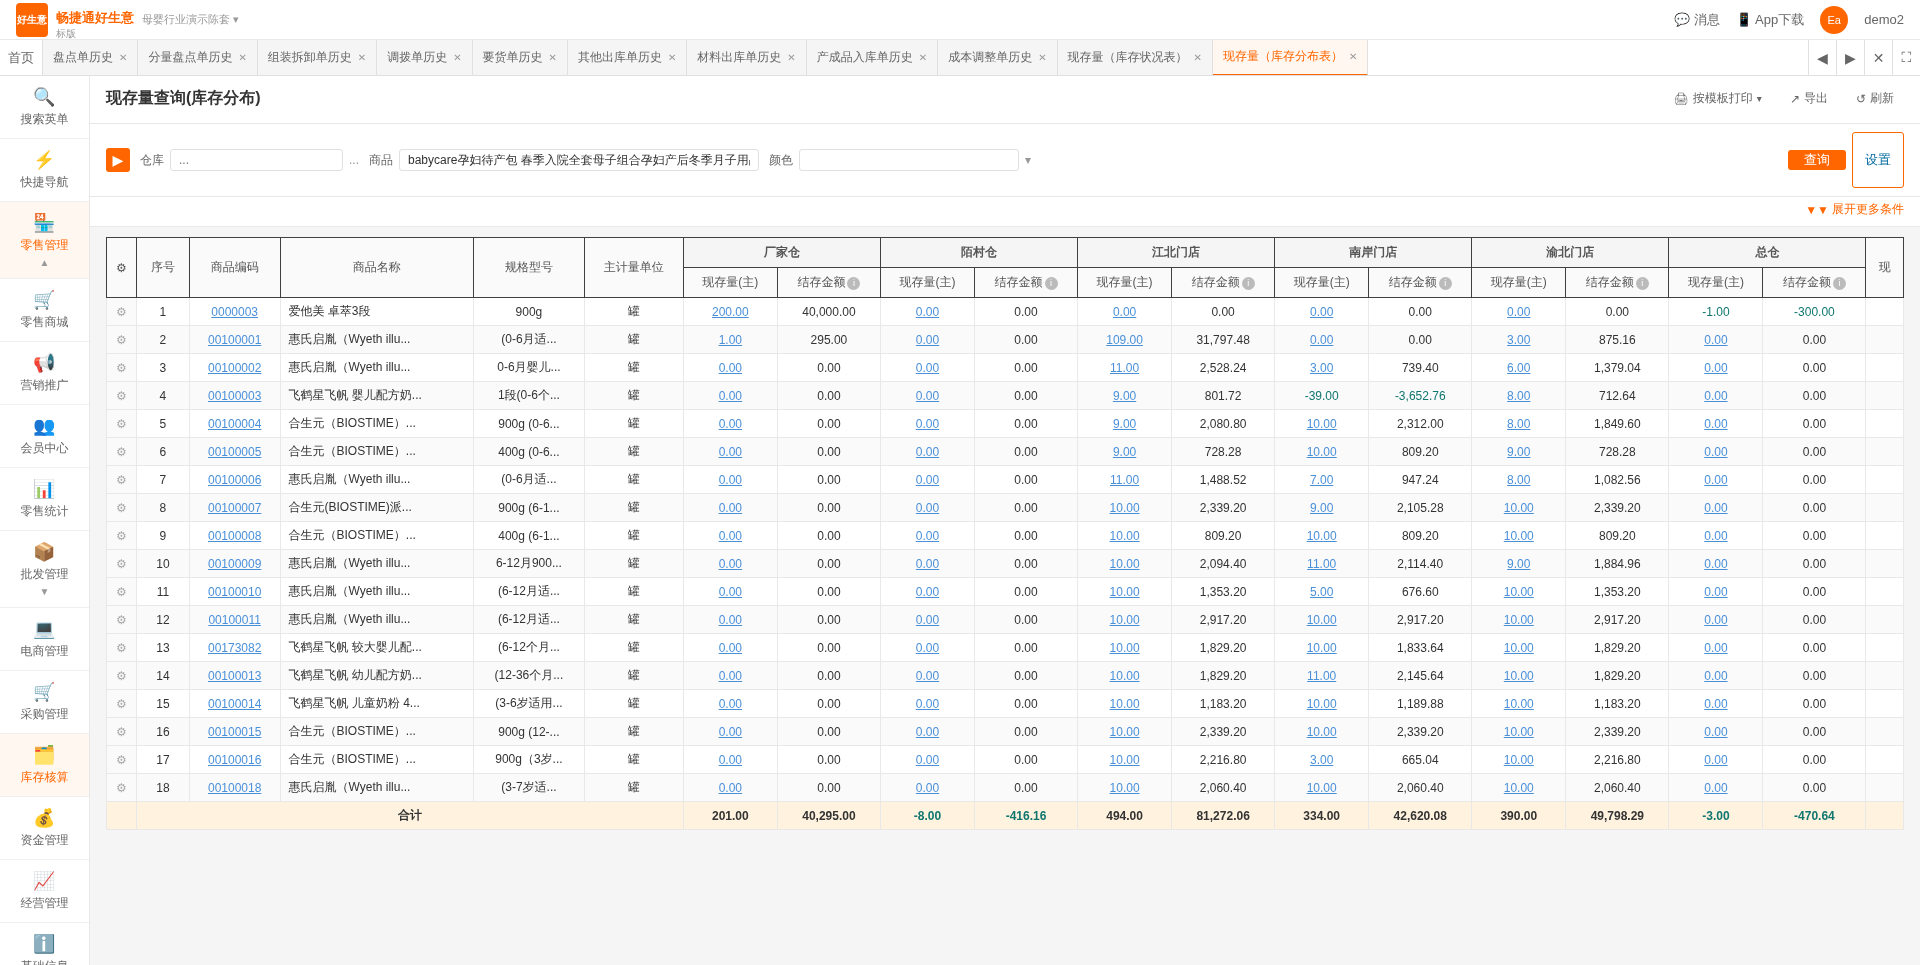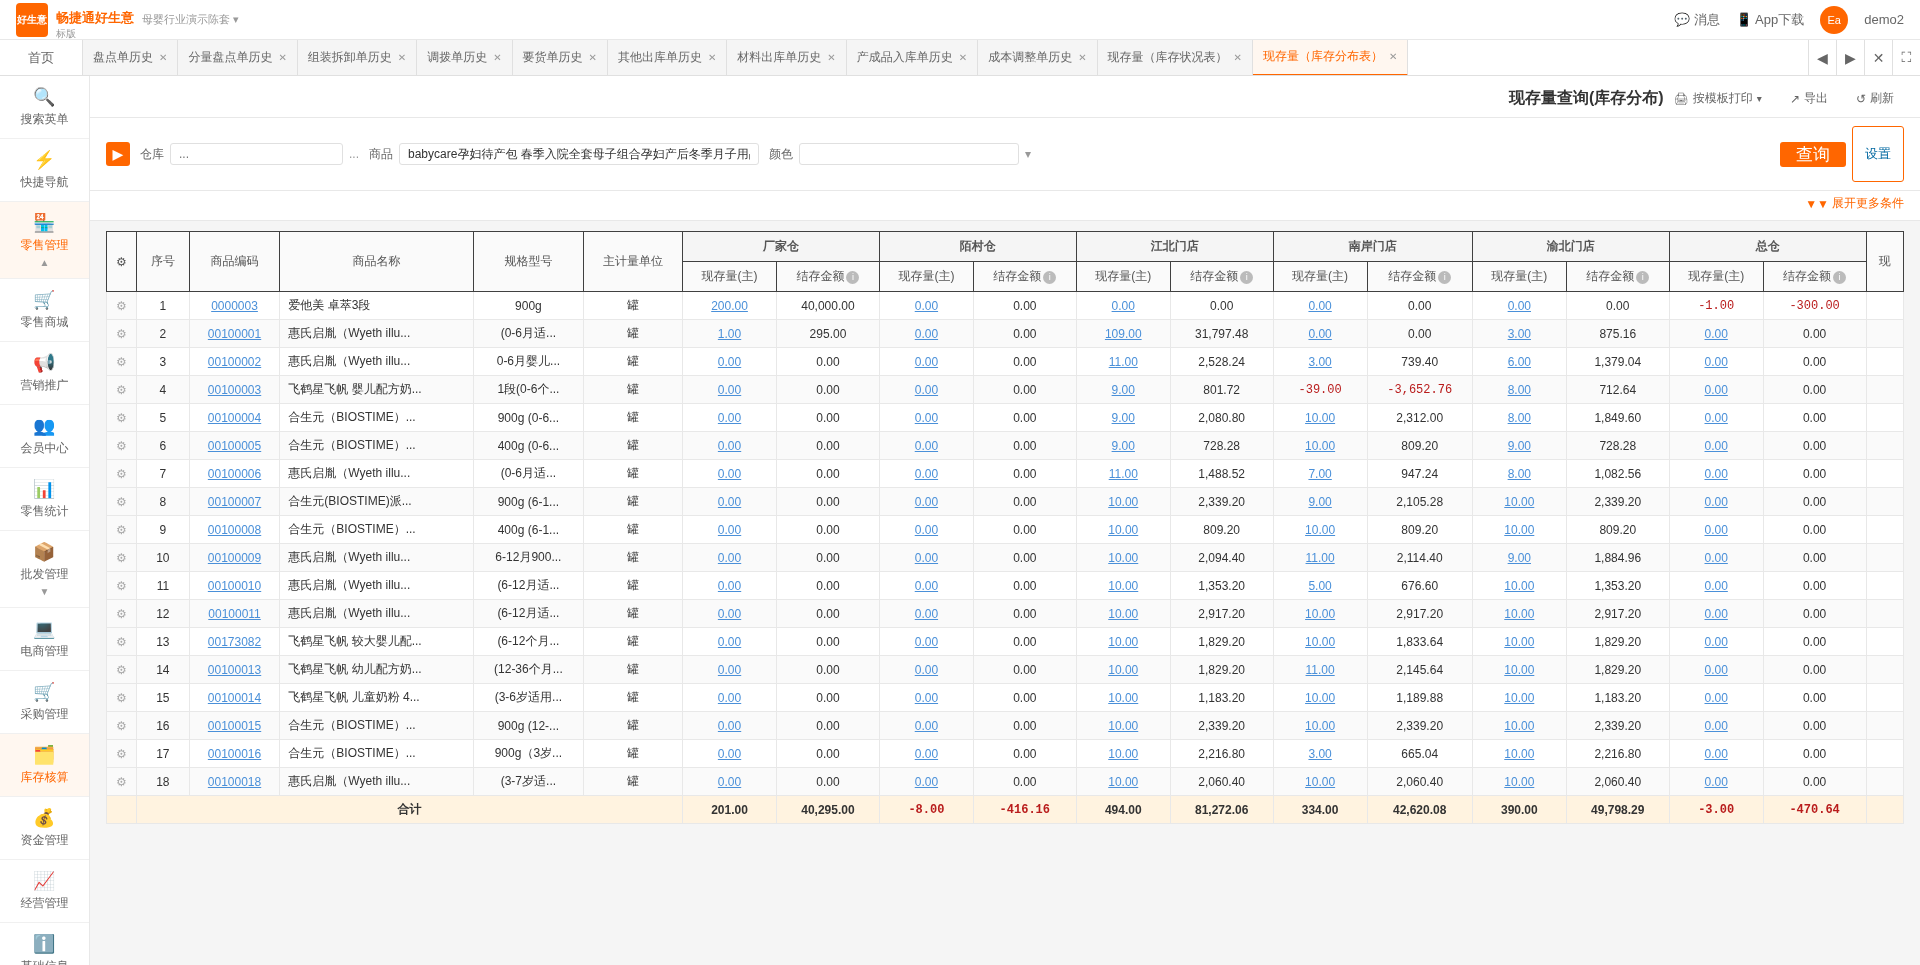--- a/index.html
+++ b/index.html
@@ -25,21 +25,21 @@
       height: 36px;
       background: #fff;
       border-bottom: 1px solid #e0e0e0;
       display: flex;
       align-items: center;
       padding: 0 0 0 0;
       overflow: hidden;
     }
     .tab-home {
       height: 36px;
-      padding: 0 28px;
+      padding: 0 8px;
       background: #fff;
       color: #666;
       display: flex;
       align-items: center;
       border-right: 1px solid #e0e0e0;
       cursor: pointer;
       font-size: 13px;
       white-space: nowrap;
       font-family: Liberation Serif, serif;
     }
@@ -108,25 +108,25 @@
       flex: 1;
       overflow: hidden;
       display: flex;
       flex-direction: column;
       background: #f5f5f5;
     }
 
     
     .page-header {
       background: #fff;
-      padding: 10px 16px 6px;
+      padding: 10px 16px 12px;
       border-bottom: 1px solid #e8e8e8;
       display: flex;
       align-items: center;
-      justify-content: flex-end;
+      justify-content: space-between;
     }
     .page-title { font-size: 16px; font-weight: bold; color: #333; }
     .page-actions { display: flex; align-items: center; gap: 8px; }
     .action-btn {
       display: flex; align-items: center; gap: 4px;
       padding: 4px 10px; border: none; background: none;
       color: #666; font-size: 12px; cursor: pointer;
     }
     .refresh-btn { color: #666; }
 
@@ -163,21 +163,21 @@
     }
     .filter-input-wide {
       min-width: 360px;
       color: #333;
     }
     .filter-input-color { min-width: 220px; }
     .filter-dots { color: #999; }
     .query-btn {
       background: #ff6600; color: #fff;
       border: none; border-radius: 3px;
-      padding: 1px 16px; cursor: pointer; font-size: 17px;
+      padding: 1px 16px; cursor: pointer; font-size: 13px;
     }
     .settings-btn {
       background: #fff; color: #0369a1;
       border: 1px solid #ff6600; border-radius: 3px;
       padding: 18px 12px; cursor: pointer; font-size: 13px;
     }
     .expand-btn {
       display: flex; align-items: center; gap: 3px;
       color: #ff6600; cursor: pointer; font-size: 12px;
       border: none; background: none;
@@ -219,21 +219,21 @@
     }
     .data-table tr.summary-row td {
       background: #fff3e0;
       font-weight: bold;
     }
     .data-table .num-link {
       color: #4a90d9;
       text-decoration: underline;
       cursor: pointer;
     }
-    .data-table .num-red { color: #b91c1c; font-family: Liberation Mono, monospace; }
+    .data-table .num-red { color: #0f766e; }
     .data-table td.left-align { text-align: left; }
     .data-table .settings-col {
       background: #fafafa;
     }
     .info-icon {
       display: inline-flex; align-items: center; justify-content: center;
       width: 13px; height: 13px;
       border-radius: 50%;
       background: #bbb; color: #fff;
       font-size: 9px; cursor: pointer; margin-left: 2px;

